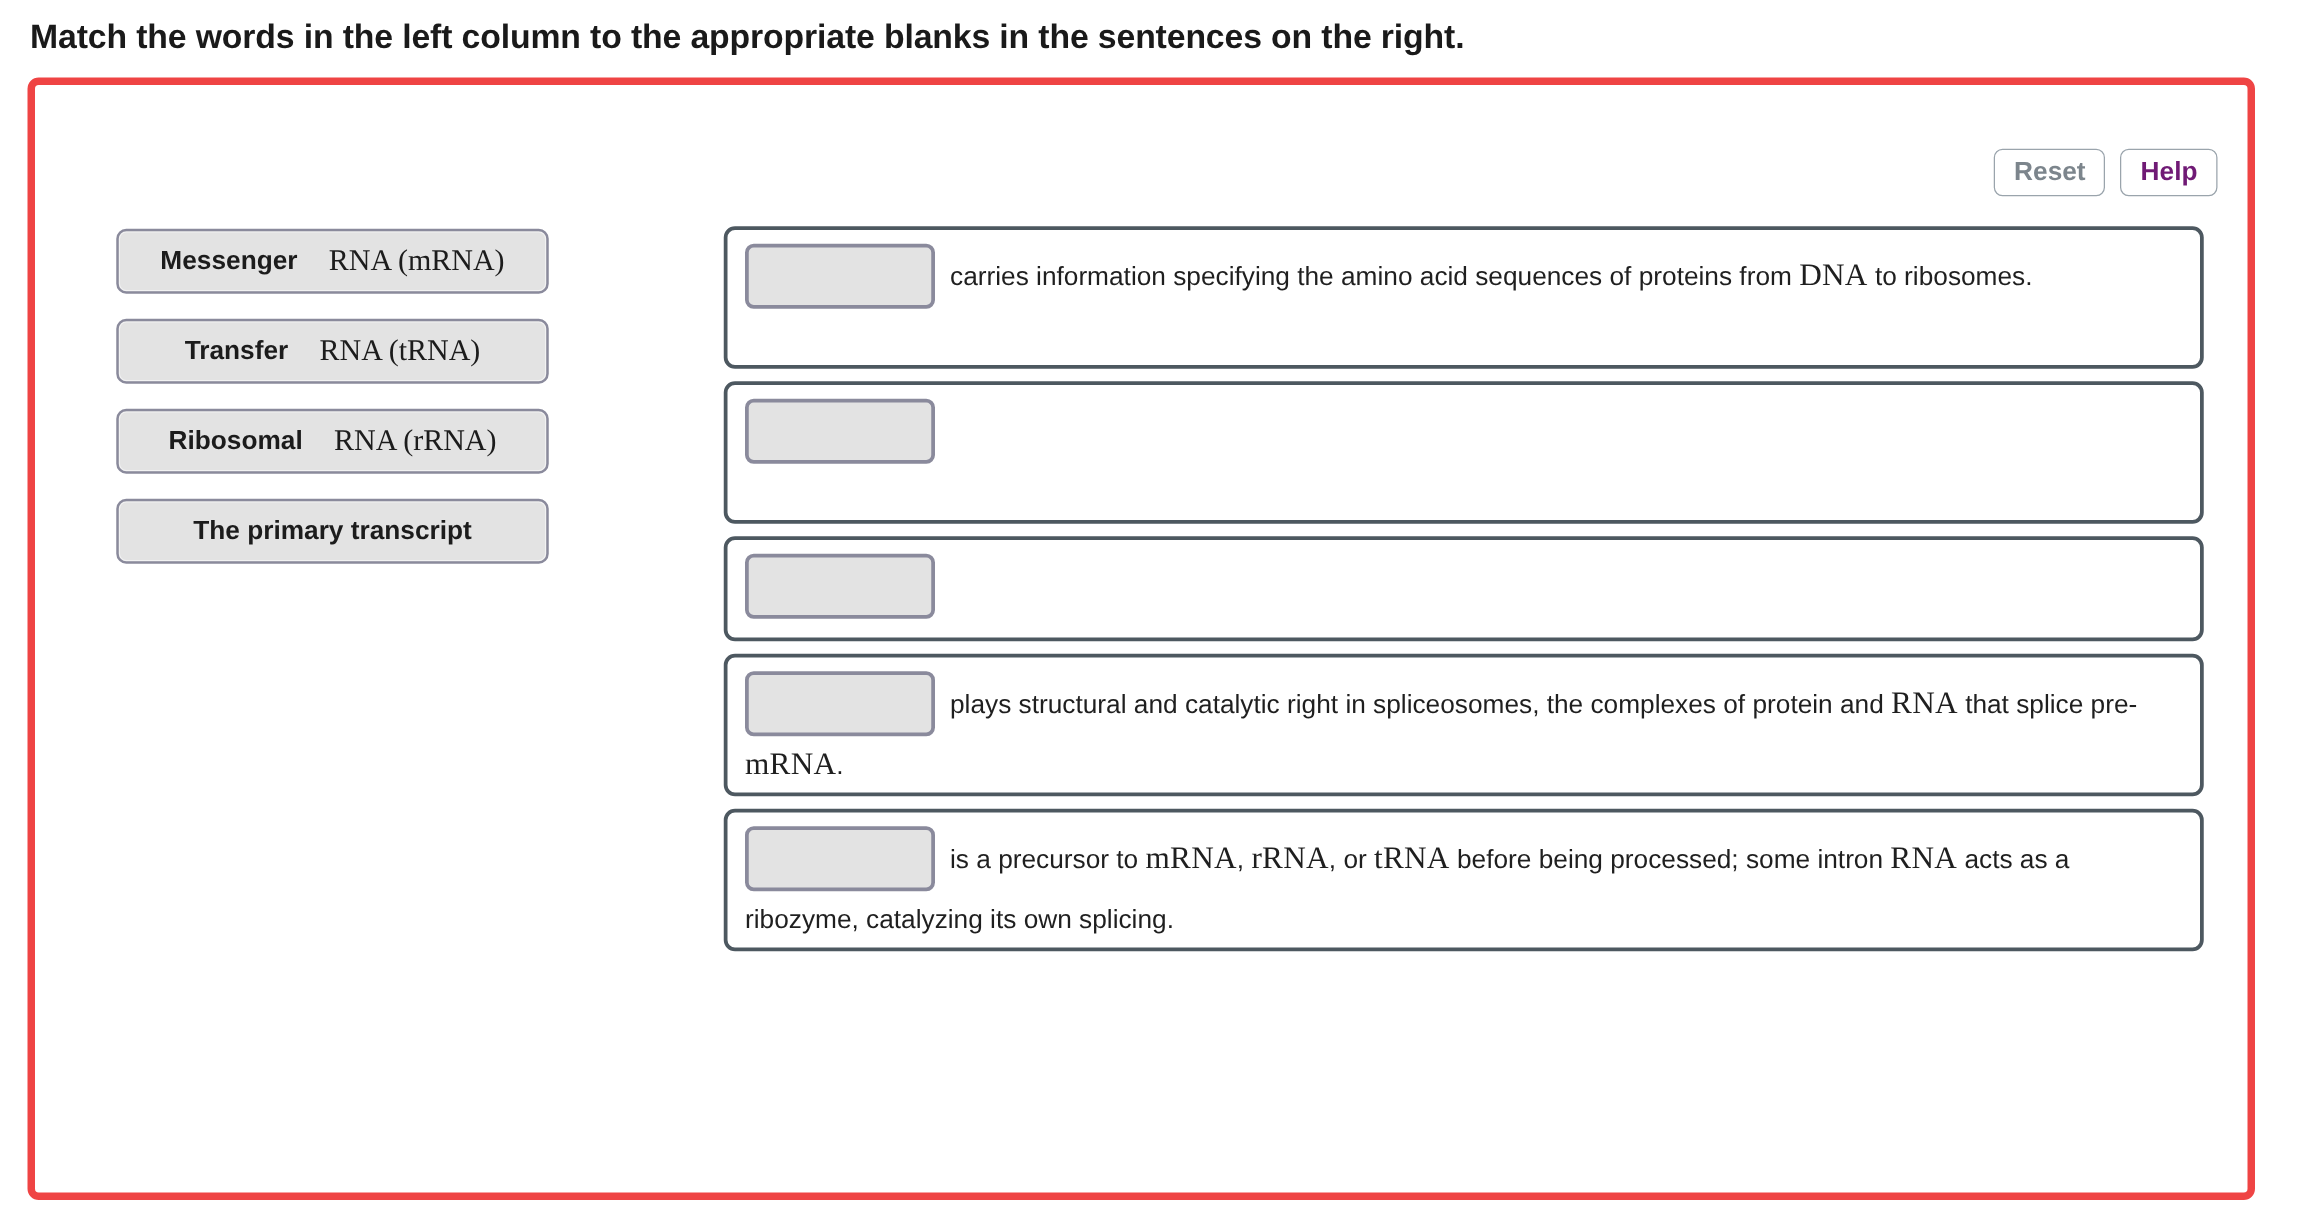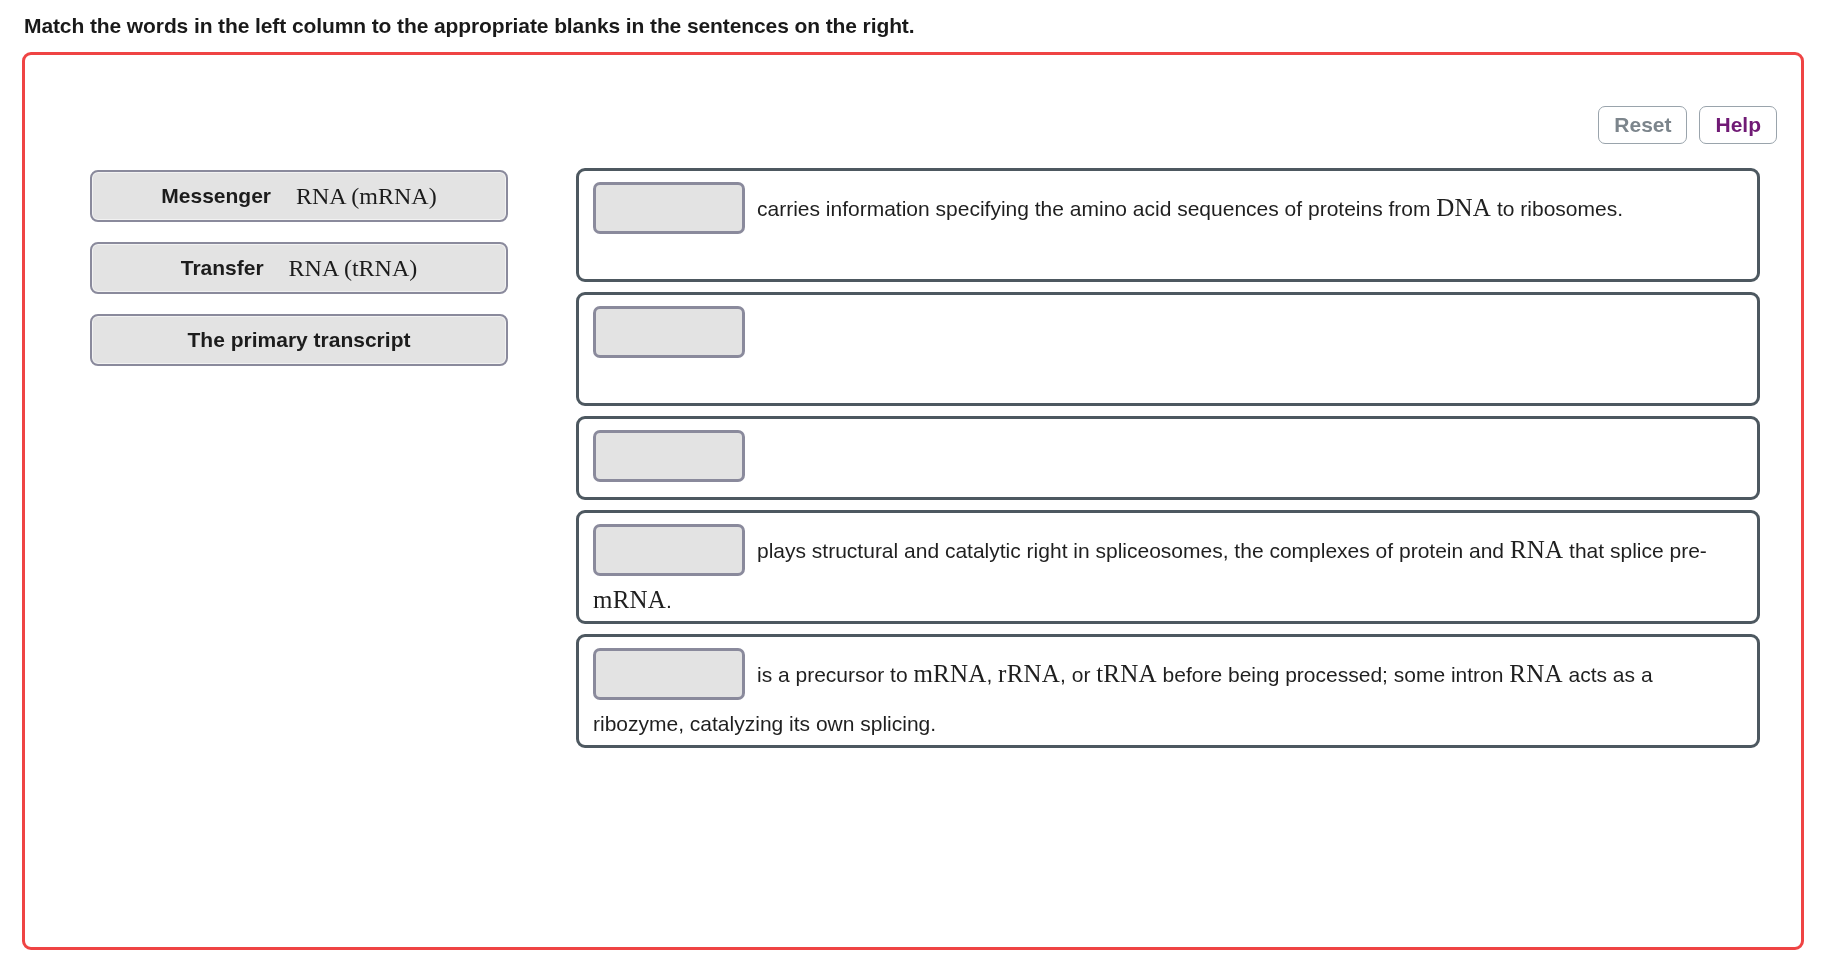--- a/index.html
+++ b/index.html
@@ -13,36 +13,36 @@
     font-family: "Liberation Sans", sans-serif;
     color: #1f1f1f;
     overflow: hidden;
   }
 
   
   .prompt {
     position: absolute;
     left: 24px;
     top: 14px;
-    font-size: 21px;
+    font-size: 27px;
     font-weight: bold;
     letter-spacing: -0.1px;
     color: #1a1a1a;
     white-space: nowrap;
   }
 
   
   .panel {
     position: absolute;
     left: 22px;
-    top: 52px;
+    top: 62px;
     width: 1782px;
     height: 898px;
     box-sizing: border-box;
-    border: 3px solid #ef4444;
+    border: 6px solid #ef4444;
     border-radius: 9px;
     background: #ffffff;
   }
 
   
   .toolbar {
     position: absolute;
     right: 24px;
     top: 51px;
     display: flex;
@@ -74,21 +74,21 @@
 
   
   .word-bank {
     position: absolute;
     left: 65px;
     top: 115px;
     width: 418px;
   }
   .word-chip {
     box-sizing: border-box;
-    width: 418px;
+    width: 346px;
     height: 52px;
     margin-bottom: 20px;
     border: 2px solid #8a8a9c;
     border-radius: 8px;
     background: #e3e3e3;
     display: flex;
     align-items: center;
     justify-content: center;
     cursor: grab;
     box-shadow: inset 0 0 0 1px #f2f2f2;
@@ -171,20 +171,24 @@
     <div class="word-bank">
         <div class="word-chip">
           <span class="w-bold">Messenger</span>
           <span class="w-serif">RNA (mRNA)</span>
         </div>
         <div class="word-chip">
           <span class="w-bold">Transfer</span>
           <span class="w-serif">RNA (tRNA)</span>
         </div>
         <div class="word-chip">
+          <span class="w-bold">Ribosomal</span>
+          <span class="w-serif">RNA (rRNA)</span>
+        </div>
+        <div class="word-chip">
           <span class="w-bold">The primary transcript</span>
         </div>
       </div>
 
     <div class="sentences">
         <div class="sentence-box tall"><span class="drop-slot"></span><span class="sentence-text"><span>carries information specifying the amino acid sequences of proteins from </span><span class="sci">DNA</span><span> to ribosomes.</span></span></div>
         <div class="sentence-box tall"><span class="drop-slot"></span></div>
         <div class="sentence-box short"><span class="drop-slot"></span></div>
         <div class="sentence-box tall"><span class="drop-slot"></span><span class="sentence-text"><span>plays structural and catalytic right in spliceosomes, the complexes of protein and </span><span class="sci">RNA</span><span> that splice pre-</span><span class="sci">mRNA</span><span>.</span></span></div>
         <div class="sentence-box tall"><span class="drop-slot"></span><span class="sentence-text"><span>is a precursor to </span><span class="sci">mRNA</span><span>, </span><span class="sci">rRNA</span><span>, or </span><span class="sci">tRNA</span><span> before being processed; some intron </span><span class="sci">RNA</span><span> acts as a ribozyme, catalyzing its own splicing.</span></span></div>

